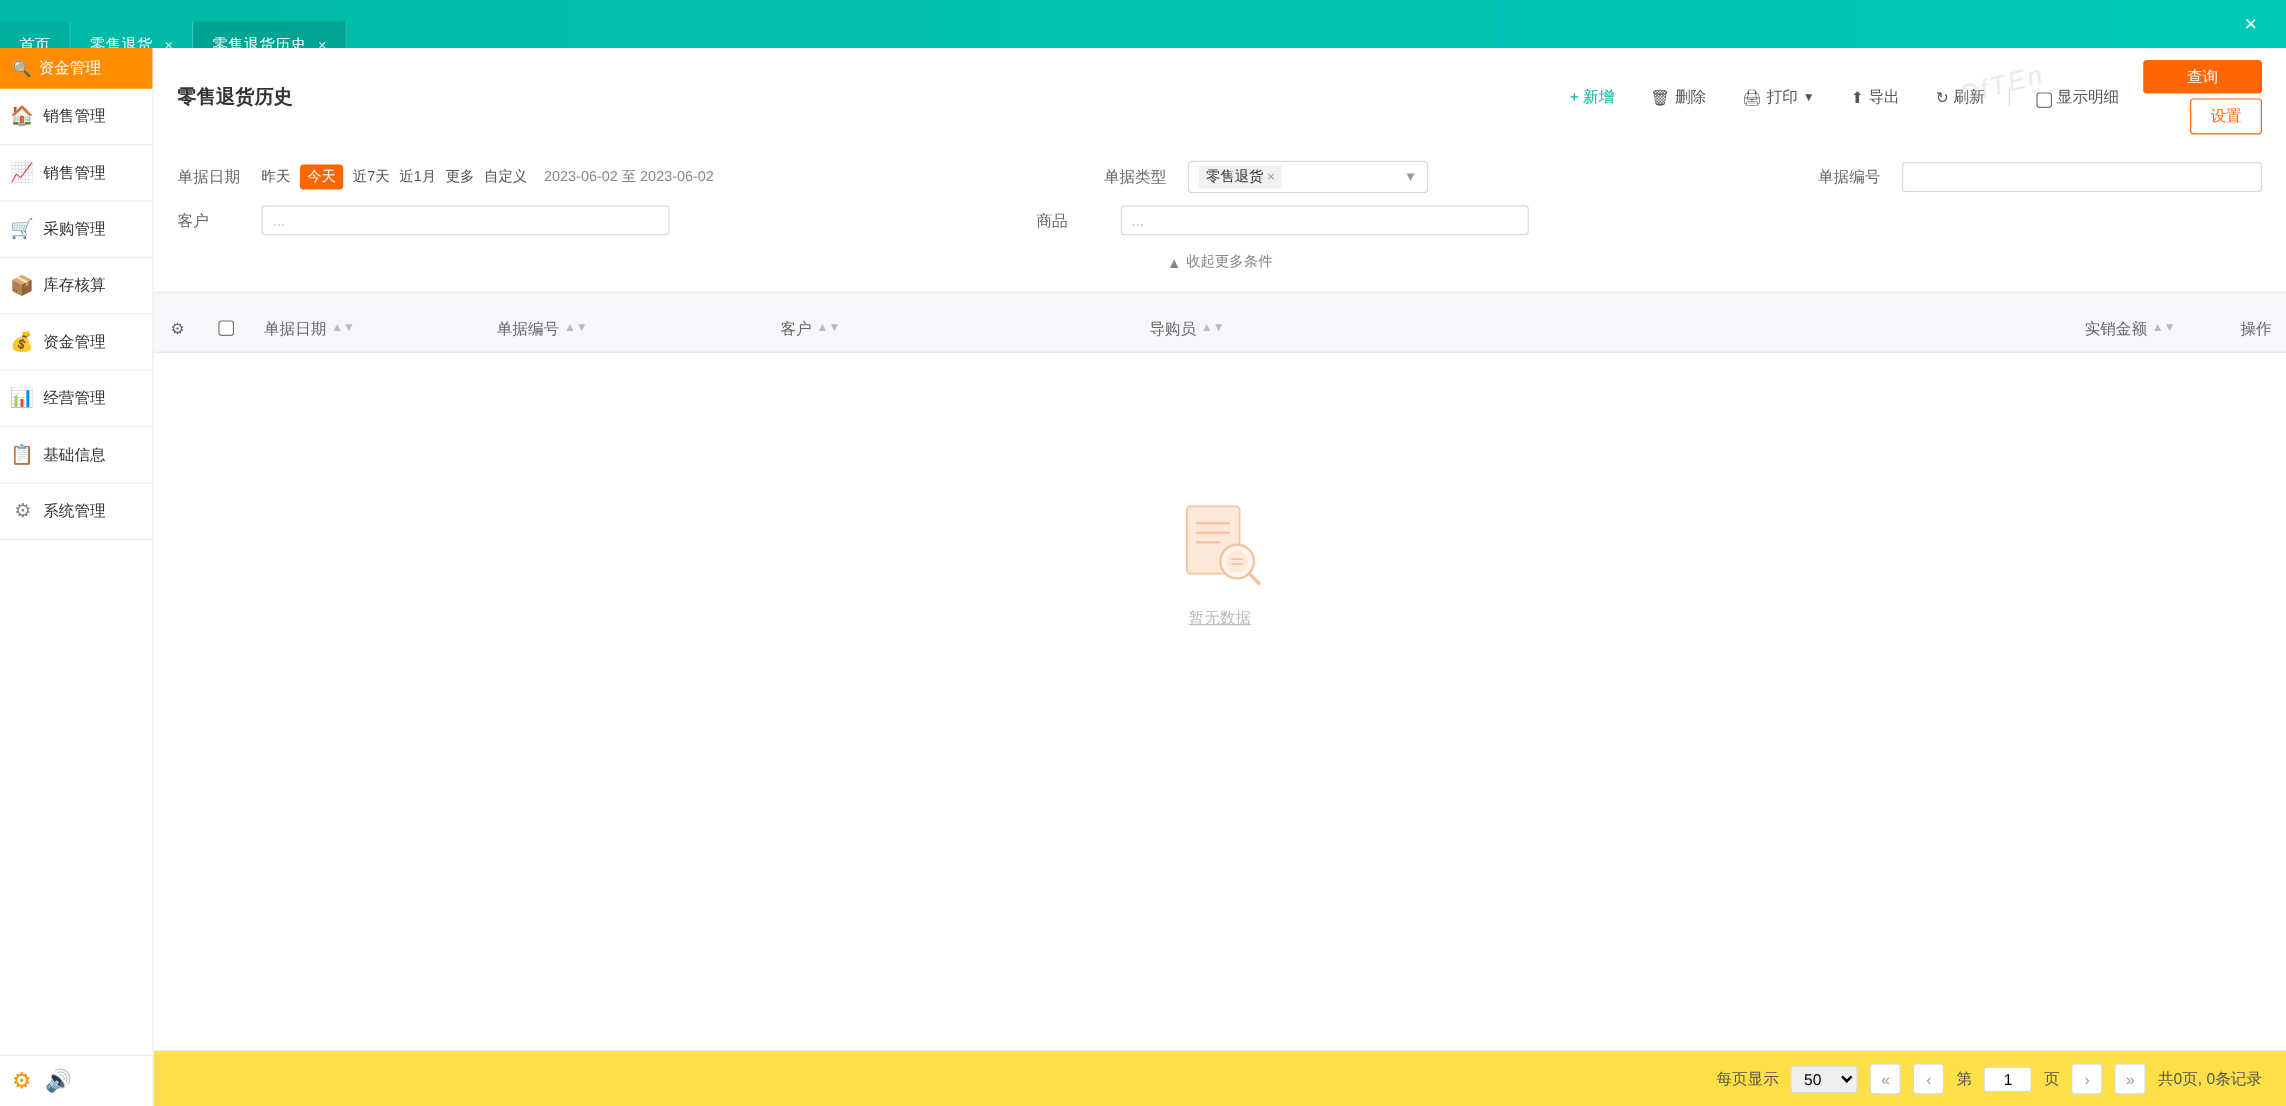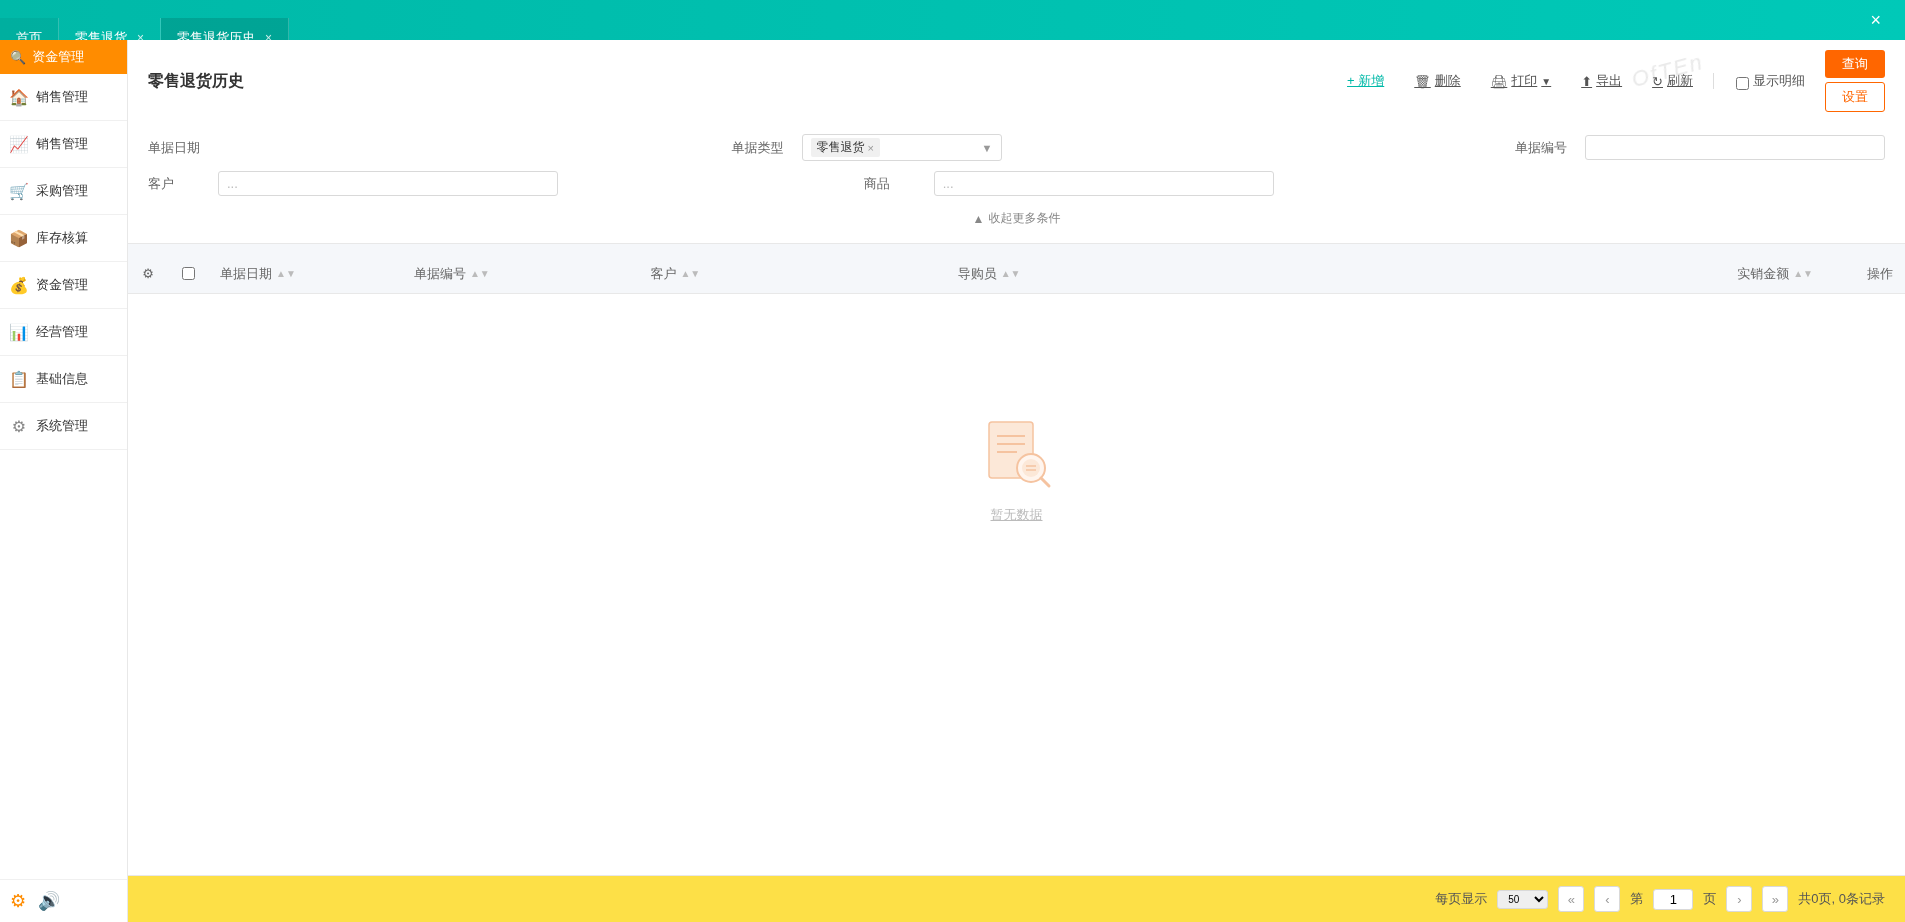--- a/index.html
+++ b/index.html
@@ -150,39 +150,39 @@
     .toolbar-btn {
       display: flex;
       align-items: center;
       gap: 4px;
       padding: 4px 10px;
       font-size: 13px;
       cursor: pointer;
       border: none;
       background: none;
       color: #555;
-      text-decoration: underline;
     }
     .btn-primary {
       background: #ff6600;
       color: #fff;
       padding: 5px 16px;
       border-radius: 3px;
       font-size: 13px;
       cursor: pointer;
       border: none;
     }
     .btn-setting {
       background: #fff;
       color: #ff6600;
       border: 1px solid #ff6600;
       padding: 5px 16px;
       border-radius: 3px;
       font-size: 13px;
       cursor: pointer;
+      margin-left: 39px;
     }
     .toolbar-divider {
       width: 1px;
       height: 16px;
       background: #ddd;
     }
     .checkbox-label {
       display: flex;
       align-items: flex-end;
       gap: 4px;
@@ -361,21 +361,21 @@
       border-top: 1px solid #e8e8e8;
       gap: 10px;
       font-size: 13px;
       color: #555;
       flex-shrink: 0;
     }
     .page-size-select {
       border: 1px solid #d9d9d9;
       border-radius: 3px;
       padding: 2px 6px;
-      font-size: 10px;
+      font-size: 13px;
       outline: none;
     }
     .page-nav-btn {
       width: 26px;
       height: 26px;
       display: flex;
       align-items: center;
       justify-content: center;
       border: 1px solid #d9d9d9;
       border-radius: 3px;
@@ -509,20 +509,29 @@
             <button class="btn-primary">查询</button>
             <button class="btn-setting">设置</button>
           </div>
         </div>
       </div>
 
       <div class="filter-area">
 
         <div class="filter-row">
           <span class="filter-label">单据日期</span>
+          <div class="filter-date-options">
+            <span class="date-opt">昨天</span>
+            <span class="date-opt active">今天</span>
+            <span class="date-opt">近7天</span>
+            <span class="date-opt">近1月</span>
+            <span class="date-opt">更多</span>
+            <span class="date-opt">自定义</span>
+            <span class="date-range">2023-06-02 至 2023-06-02</span>
+          </div>
           <span style="flex:1;"></span>
           <span class="filter-label">单据类型</span>
           <div class="filter-select-wrapper" style="min-width:200px;">
             <div class="filter-tag">
               <span>零售退货</span>
               <span class="filter-tag-close">×</span>
             </div>
             <span class="filter-select-arrow">▼</span>
           </div>
           <span style="flex:1;"></span>

